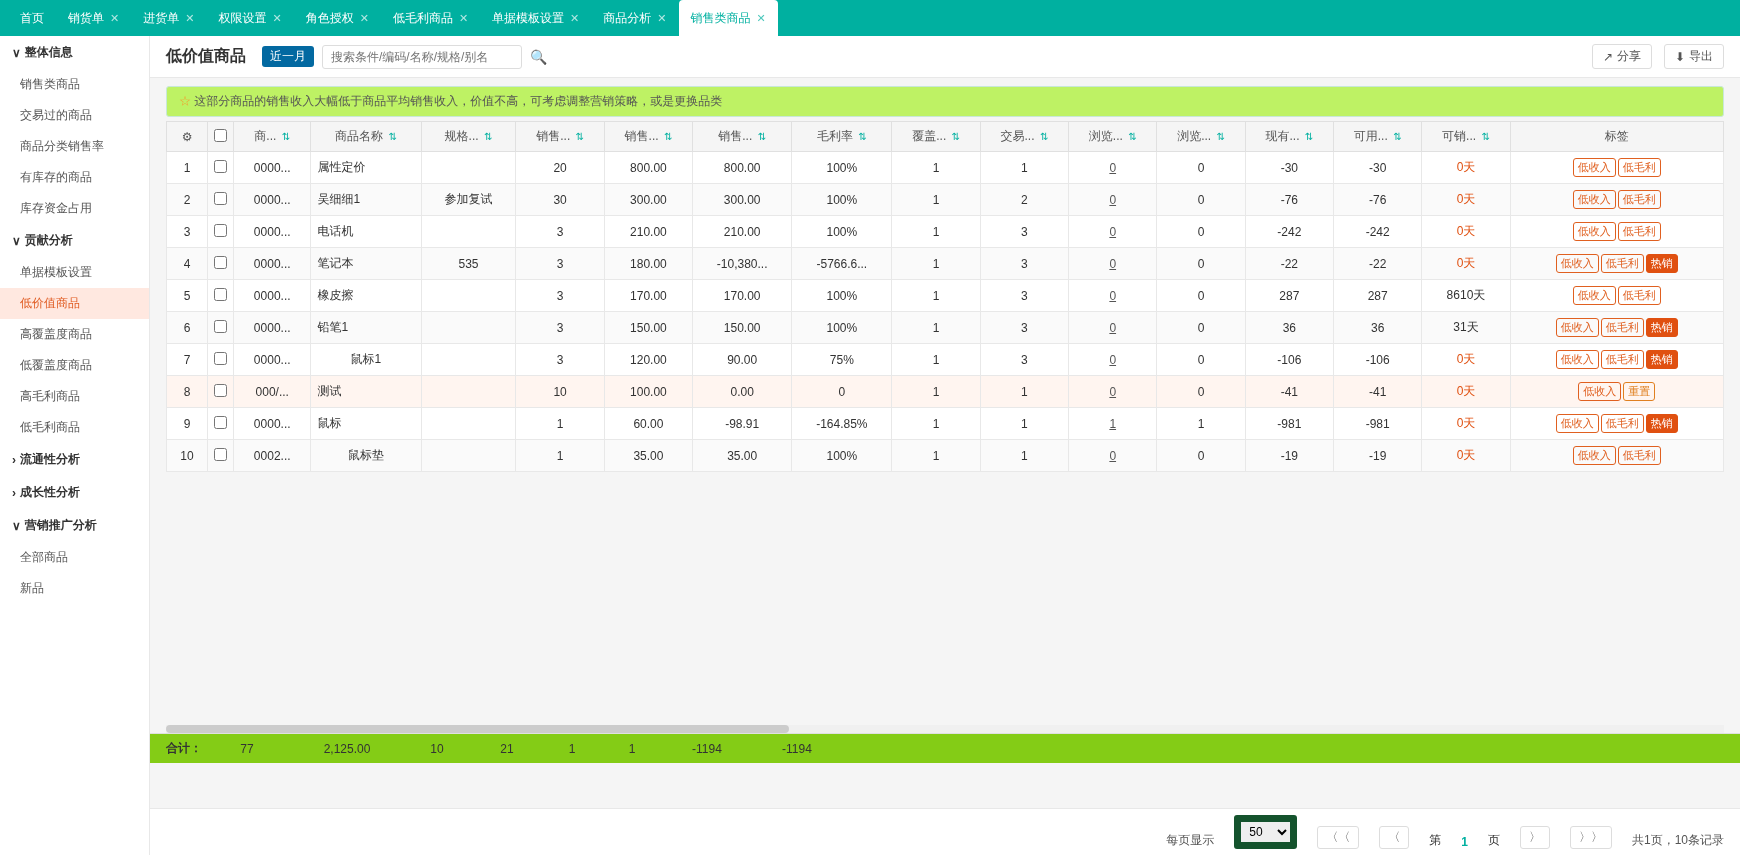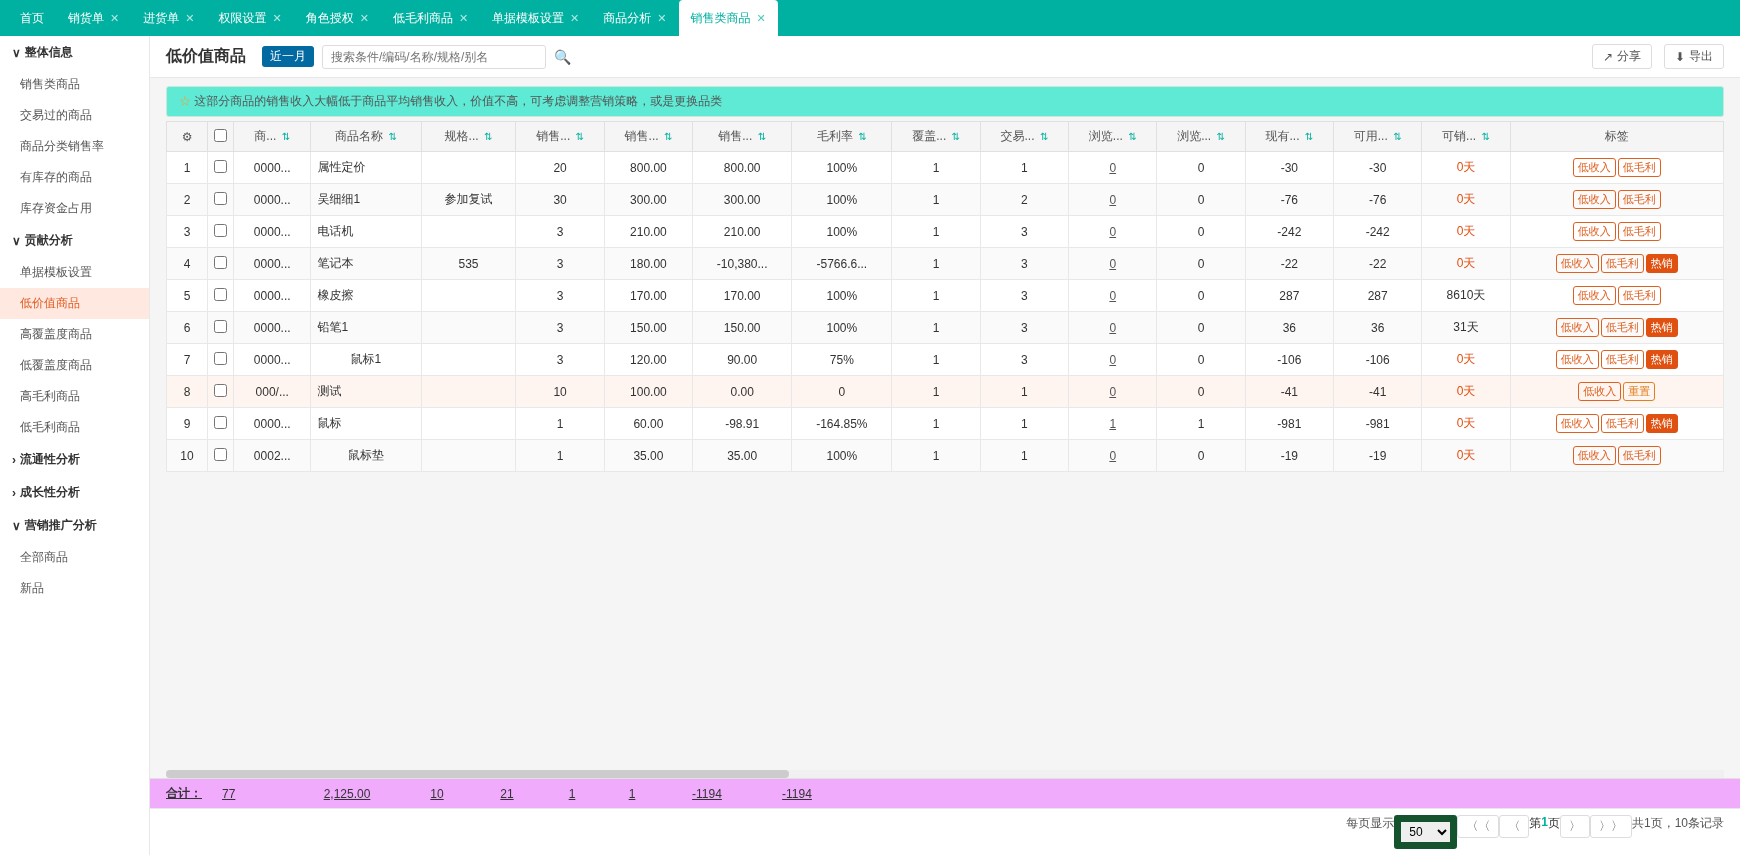--- a/index.html
+++ b/index.html
@@ -84,41 +84,41 @@
       border: none;
       border-radius: 3px;
       padding: 2px 8px;
       cursor: pointer;
       font-size: 12px;
     }
     .search-input {
       border: 1px solid #ddd;
       border-radius: 3px;
       padding: 4px 8px;
-      width: 224px;
+      width: 200px;
       outline: none;
       color: #999;
     }
     .search-icon { color: #00b0a0; cursor: pointer; font-size: 14px; }
     .header-right { margin-left: auto; display: flex; gap: 12px; }
     .header-btn {
       background: none;
       border: 1px solid #ddd;
       border-radius: 3px;
       padding: 3px 10px;
       cursor: pointer;
       color: #555;
       display: flex;
       align-items: center;
       gap: 4px;
     }
 
     
     .info-bar {
-      background: #5eead4;
+      background: #bef264;
       border: 1px solid #c8e8d8;
       padding: 6px 12px;
       margin: 8px 16px 4px 16px;
       border-radius: 3px;
       color: #555;
       font-size: 12px;
     }
     .info-bar::before { content: '☆ '; color: #f0a030; }
 
     
@@ -166,38 +166,38 @@
       margin: 1px;
     }
     .tag-red { color: #e06020; border-color: #e06020; }
     .tag-orange { color: #e08020; border-color: #e08020; }
     .tag-hot { color: #fff; background: #e05010; border-color: #e05010; }
     .days-red { color: #e05010; }
     .link-underline { text-decoration: underline; color: #555; cursor: pointer; }
 
     
     .footer-total {
-      background: #f0abfc;
+      background: #84cc16;
       border-top: 1px solid #e0e0e0;
       padding: 6px 16px;
       display: flex;
       align-items: center;
-      text-decoration: underline;
     }
     .footer-total .total-label { margin-right: 20px; font-weight: bold; color: #333; }
 
     
     .pagination {
       display: flex;
-      align-items: flex-start;
+      align-items: flex-end;
       justify-content: flex-end;
       padding: 6px 16px;
       background: #fff;
       border-top: 1px solid #e8e8e8;
-      gap: 0;
+      gap: 20px;
+      margin-top: 45px;
     }
     .page-size-label { color: #555; }
     .page-size-select {
       border: 7px solid #14532d;
       border-radius: 3px;
       padding: 2px 4px;
       cursor: pointer;
     }
     .page-btn {
       border: 1px solid #ddd;
@@ -550,21 +550,21 @@
       </table>
     </div>
 
     <div class="scrollbar-area">
       <div class="scrollbar-thumb"></div>
     </div>
 
     <div class="footer-total">
       <span class="total-label">合计：</span>
       <div style="display:flex; gap:40px; flex:1; align-items:center;">
-        <span style="min-width:50px; ">77</span>
+        <span style="min-width:50px; text-align:center;">77</span>
         <span style="min-width:70px; text-align:center;">2,125.00</span>
         <span style="min-width:30px; text-align:center;">10</span>
         <span style="min-width:30px; text-align:center;">21</span>
         <span style="min-width:20px; text-align:center;">1</span>
         <span style="min-width:20px; text-align:center;">1</span>
         <span style="min-width:50px; text-align:center;">-1194</span>
         <span style="min-width:50px; text-align:center;">-1194</span>
       </div>
     </div>
 

